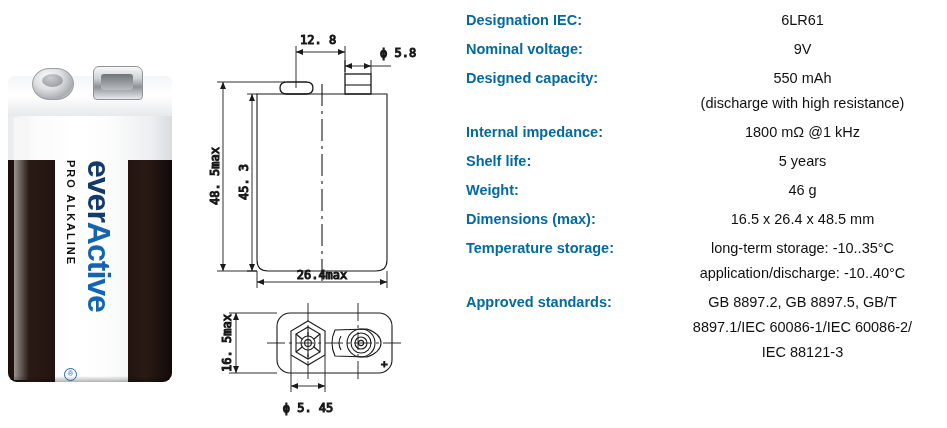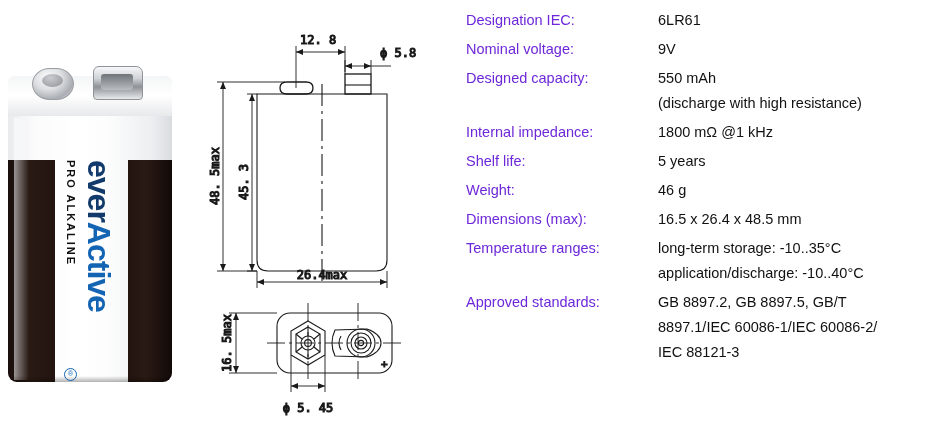--- a/index.html
+++ b/index.html
@@ -56,23 +56,23 @@
   
   #drawing{position:absolute;left:195px;top:0;width:255px;height:304px;}
   #drawing svg{display:block;}
   .dimtxt{font-family:"DejaVu Sans Mono",monospace;font-size:12px;fill:#111;}
   .dimtxt-s{font-family:"DejaVu Sans Mono",monospace;font-size:11px;fill:#111;}
 
   
   #spec{position:absolute;left:466px;top:8px;width:481px;}
   .spec-row{display:flex;align-items:flex-start;margin-bottom:4px;}
   .spec-row.tight{margin-bottom:0;}
-  .spec-label{width:192px;flex:0 0 192px;font-weight:normal;font-size:14.5px;
-     line-height:25px;color:#6d28d9;}
-  .spec-value{flex:1;font-size:14.5px;line-height:25px;color:#111;}
+  .spec-label{width:192px;flex:0 0 192px;font-weight:bold;font-size:14.5px;
+     line-height:25px;color:#0369a1;}
+  .spec-value{flex:1;font-size:14.5px;line-height:25px;color:#111;text-align:center;}
 </style>
 </head>
 <body>
 
 <div id="photo-panel">
   <div class="battery">
     <div class="bat-body">
       <div class="bat-white"></div>
       <div class="bat-dark-l"></div>
       <div class="bat-dark-r"></div>
@@ -250,21 +250,21 @@
     <div class="spec-label">Weight:</div>
     <div class="spec-value">46 g</div>
   </div>
 
   <div class="spec-row">
     <div class="spec-label">Dimensions (max):</div>
     <div class="spec-value">16.5 x 26.4 x  48.5 mm</div>
   </div>
 
   <div class="spec-row tight">
-    <div class="spec-label">Temperature ranges:</div>
+    <div class="spec-label">Temperature storage:</div>
     <div class="spec-value">long-term storage: -10..35°C</div>
   </div>
   <div class="spec-row">
     <div class="spec-label"></div>
     <div class="spec-value">application/discharge: -10..40°C</div>
   </div>
 
   <div class="spec-row tight">
     <div class="spec-label">Approved standards:</div>
     <div class="spec-value">GB 8897.2, GB 8897.5, GB/T</div>

